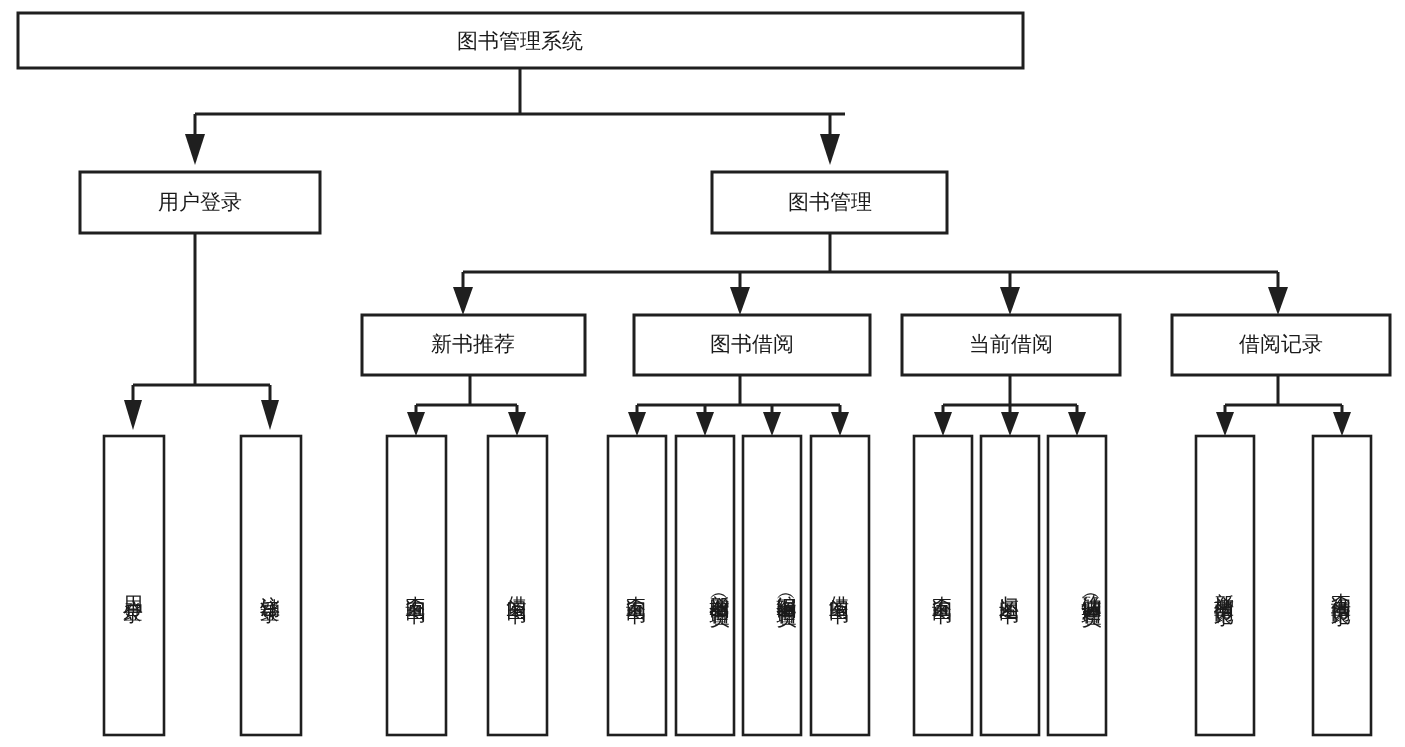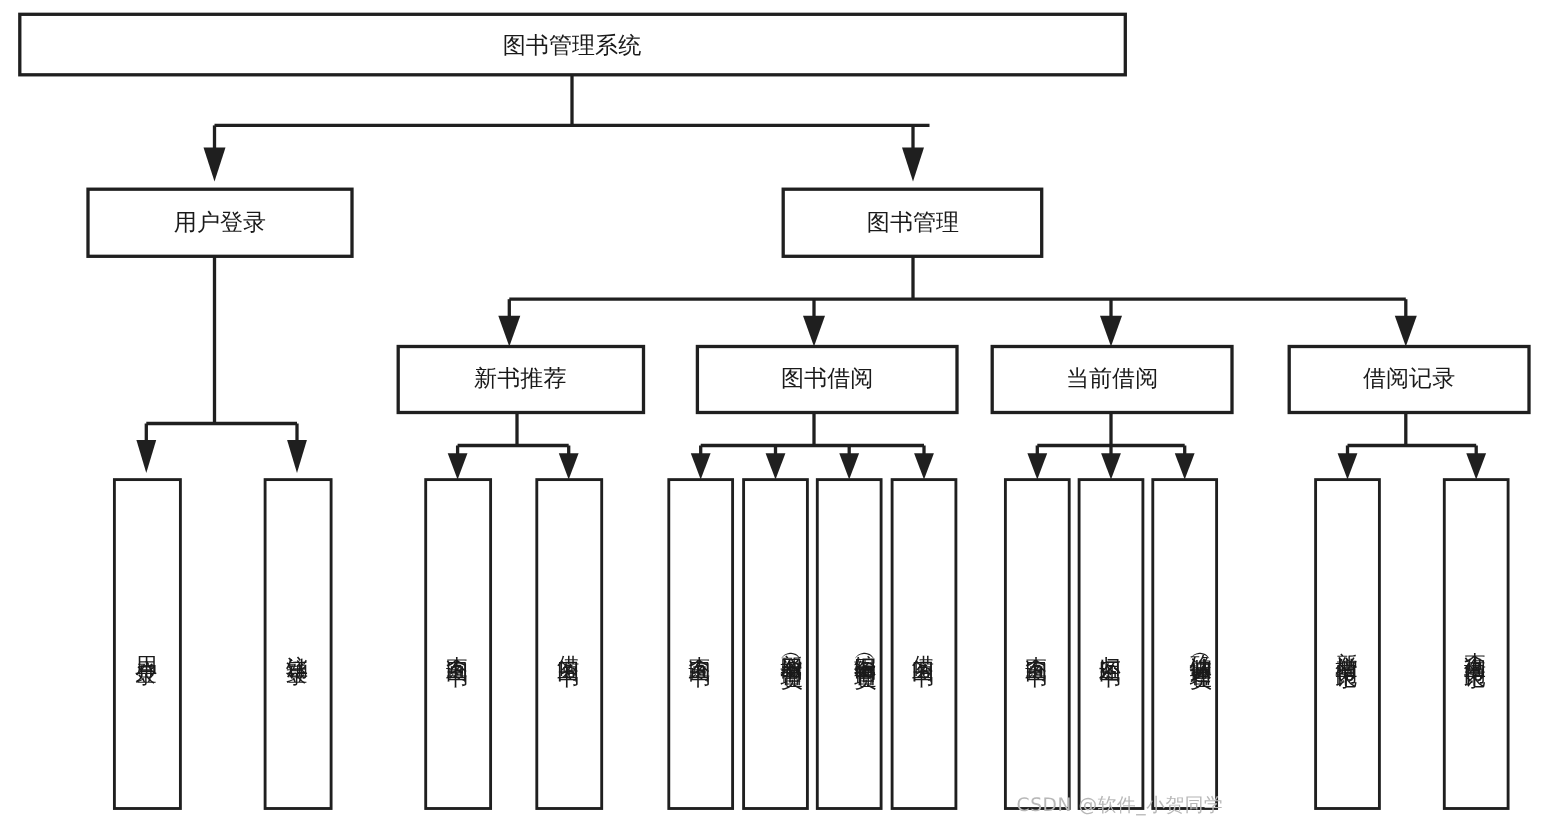--- a/index.html
+++ b/index.html
@@ -213,15 +213,14 @@
     <div class="leaf-label" style="position:absolute;left:811px;top:436px;width:58px;height:299px;display:flex;align-items:center;justify-content:center;font-size:20px;color:#1a1a1a;writing-mode:vertical-rl;text-orientation:upright;letter-spacing:3px;">借阅图书</div>
 
     <div class="leaf-label" style="position:absolute;left:914px;top:436px;width:58px;height:299px;display:flex;align-items:center;justify-content:center;font-size:20px;color:#1a1a1a;writing-mode:vertical-rl;text-orientation:upright;letter-spacing:3px;">查询图书</div>
     <div class="leaf-label" style="position:absolute;left:981px;top:436px;width:58px;height:299px;display:flex;align-items:center;justify-content:center;font-size:20px;color:#1a1a1a;writing-mode:vertical-rl;text-orientation:upright;letter-spacing:3px;">归还图书</div>
     <div class="leaf-label" style="position:absolute;left:1048px;top:440px;width:58px;height:295px;display:flex;align-items:flex-start;justify-content:center;font-size:20px;color:#1a1a1a;writing-mode:vertical-rl;text-orientation:upright;letter-spacing:2px;">确认归还（管理员）</div>
 
     <div class="leaf-label" style="position:absolute;left:1196px;top:436px;width:58px;height:299px;display:flex;align-items:center;justify-content:center;font-size:20px;color:#1a1a1a;writing-mode:vertical-rl;text-orientation:upright;letter-spacing:3px;">新增借阅记录</div>
     <div class="leaf-label" style="position:absolute;left:1313px;top:436px;width:58px;height:299px;display:flex;align-items:center;justify-content:center;font-size:20px;color:#1a1a1a;writing-mode:vertical-rl;text-orientation:upright;letter-spacing:3px;">查询借阅记录</div>
   </div>
 
-  <div class="watermark">CSDN @软件_小贺同学</div>
 
 </div>
 
 </body></html>

